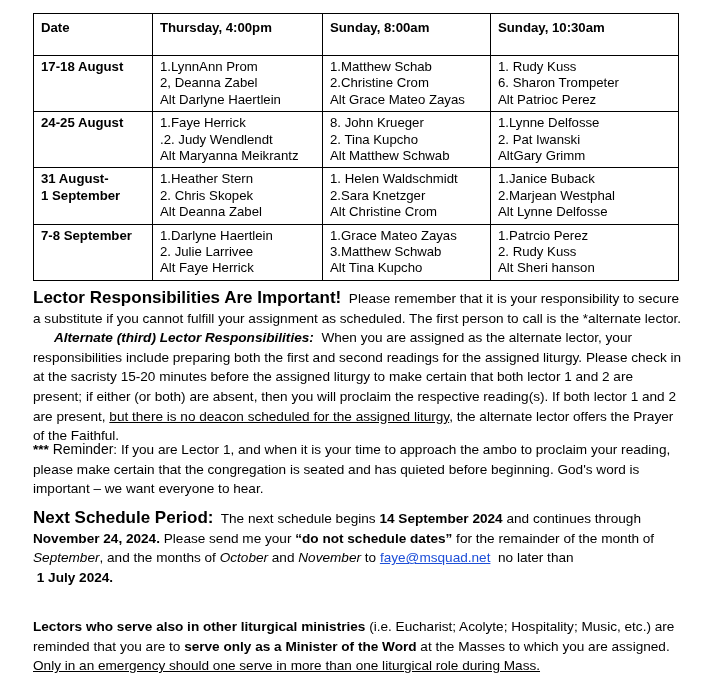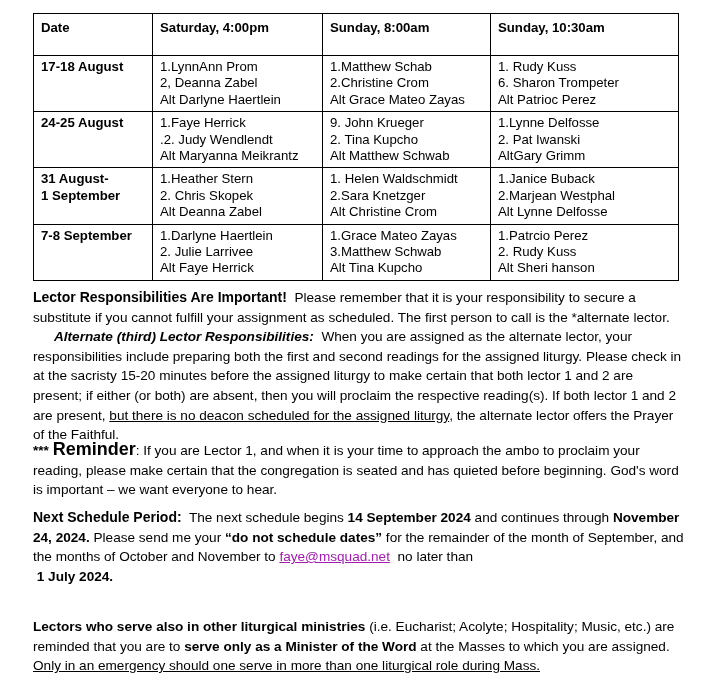--- a/index.html
+++ b/index.html
@@ -67,48 +67,48 @@
     font-size: 13.6px;
     line-height: 19.6px;
     text-align: left;
   }
   .p1 { top: 288px; }
   .p2 { top: 440px; }
   .p3 { top: 508px; }
   .p4 { top: 588px; margin-top: 29px; }
 
   b, .b { font-weight: bold; }
-  i, .i { }
+  i, .i { font-style: italic; }
   .bi { font-weight: bold; font-style: italic; margin-left: 21px; }
   .iu { text-decoration: underline; }
-  .lead { font-size: 14px; font-weight: bold; }
-  .lead-rem { font-size: 18px; font-weight: bold; text-align: right; }
+  .lead { font-size: 17px; font-weight: bold; }
+  .lead-rem { font-size: 14px; font-weight: normal; text-align: right; }
   .stars { font-weight: bold; font-size: 13.6px; }
   a.email {
-    color: #a21caf;
+    color: #1d4ed8;
     text-decoration: underline;
   }
 </style>
 </head>
 <body>
 
 <div class="page">
 
   <div class="table-wrap">
     <table class="schedule">
       <colgroup>
         <col class="c-date">
           <col class="c-sat">
           <col class="c-sun8">
           <col class="c-sun10">
       </colgroup>
       <thead>
         <tr>
           <th>Date</th>
-          <th>Saturday, 4:00pm</th>
+          <th>Thursday, 4:00pm</th>
           <th>Sunday, 8:00am</th>
           <th>Sunday, 10:30am</th>
         </tr>
       </thead>
       <tbody>
         <tr>
           <td class="datecell" style="white-space: pre-line;">17-18 August</td>
           <td>
             <span class="cellline">1.LynnAnn Prom</span>
             <span class="cellline">2, Deanna Zabel</span>
@@ -126,21 +126,21 @@
           </td>
         </tr>
         <tr>
           <td class="datecell" style="white-space: pre-line;">24-25 August</td>
           <td>
             <span class="cellline">1.Faye Herrick</span>
             <span class="cellline">.2. Judy Wendlendt</span>
             <span class="cellline">Alt Maryanna Meikrantz</span>
           </td>
           <td>
-            <span class="cellline">9. John Krueger</span>
+            <span class="cellline">8. John Krueger</span>
             <span class="cellline">2. Tina Kupcho</span>
             <span class="cellline">Alt Matthew Schwab</span>
           </td>
           <td>
             <span class="cellline">1.Lynne Delfosse</span>
             <span class="cellline">2. Pat Iwanski</span>
             <span class="cellline">AltGary Grimm</span>
           </td>
         </tr>
         <tr>

